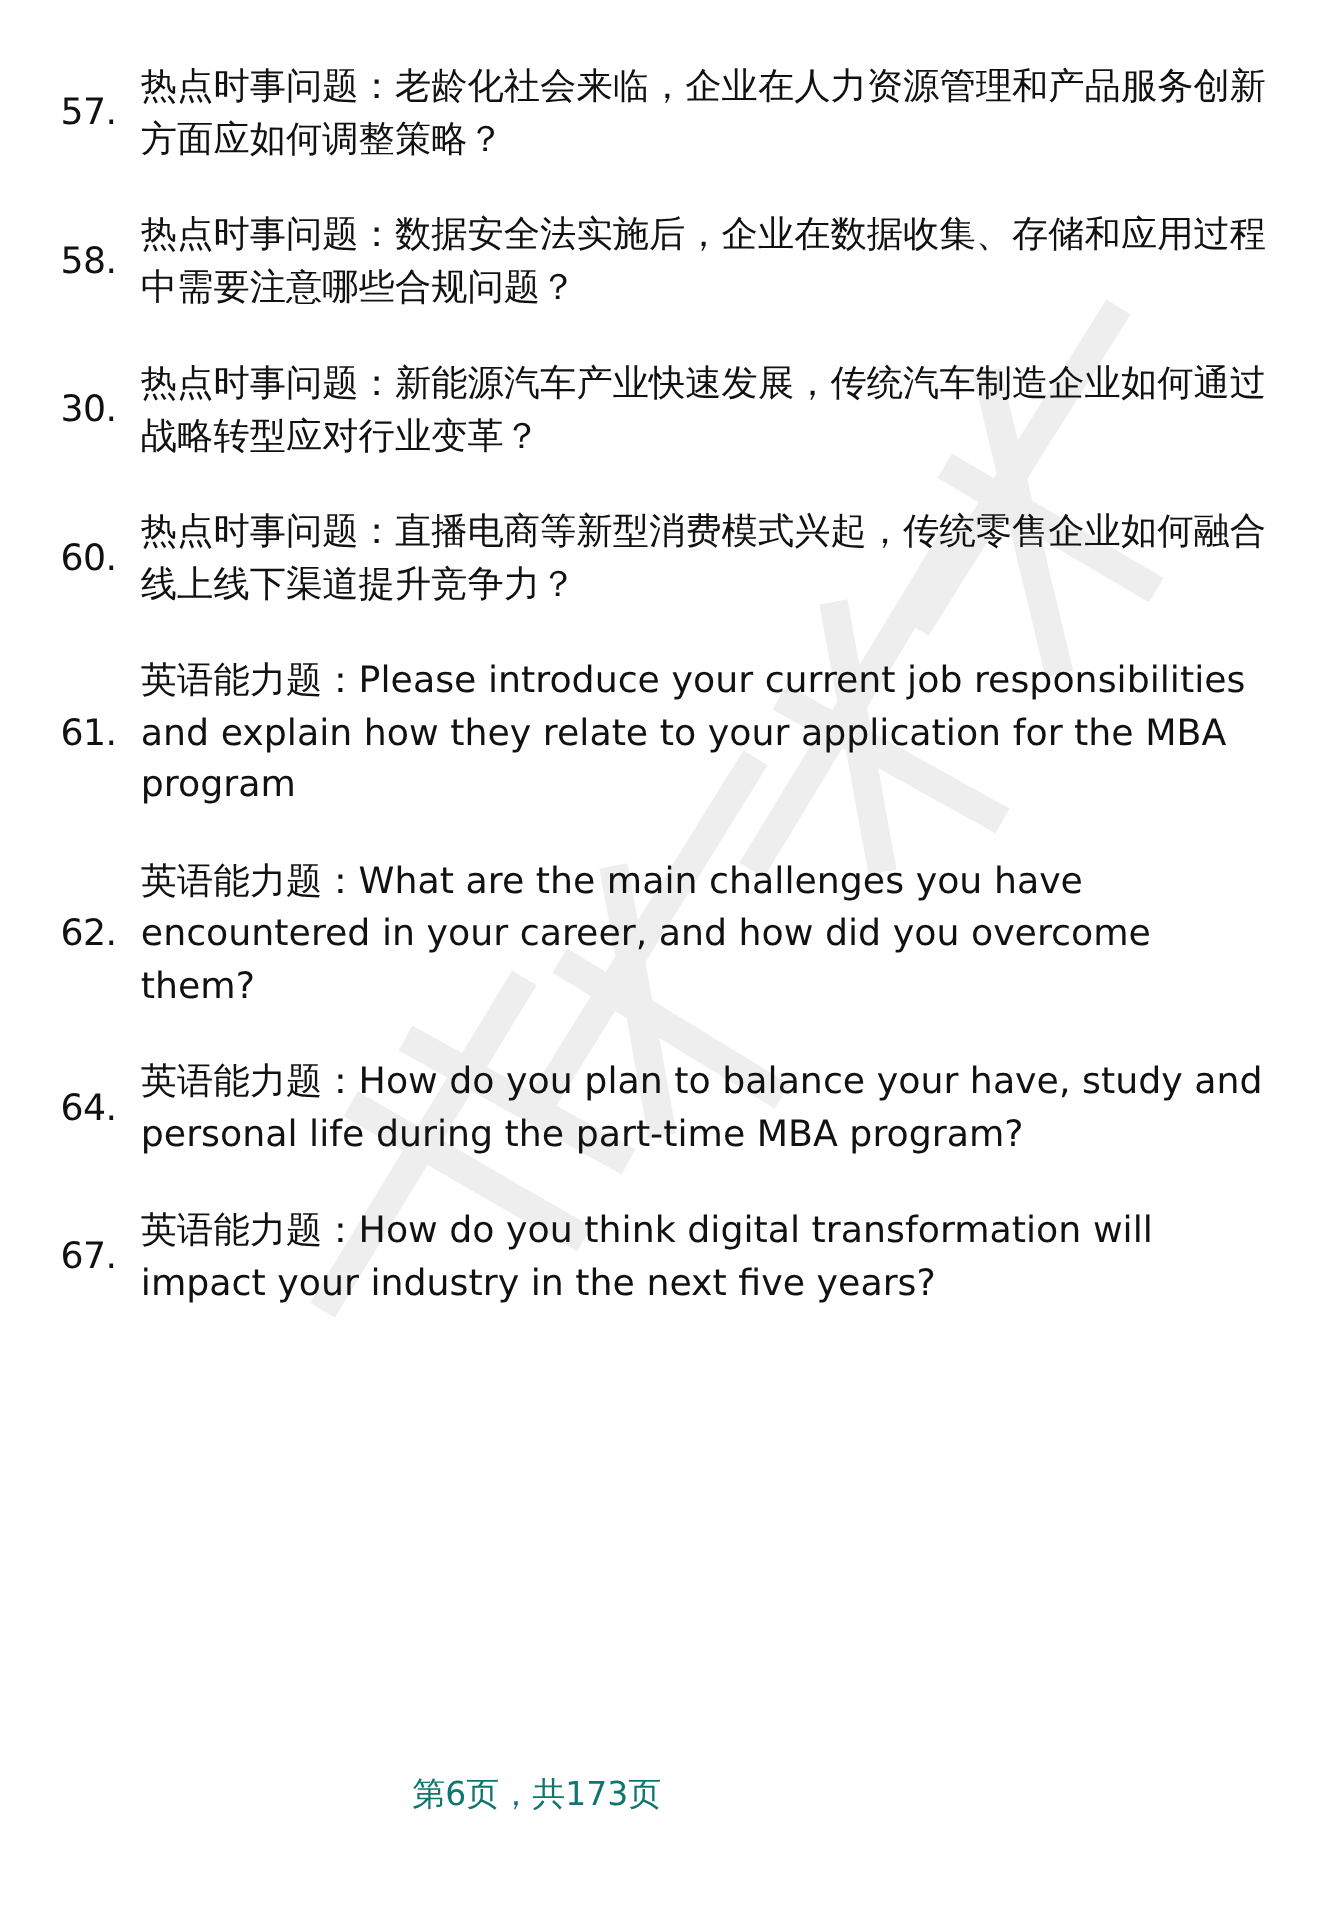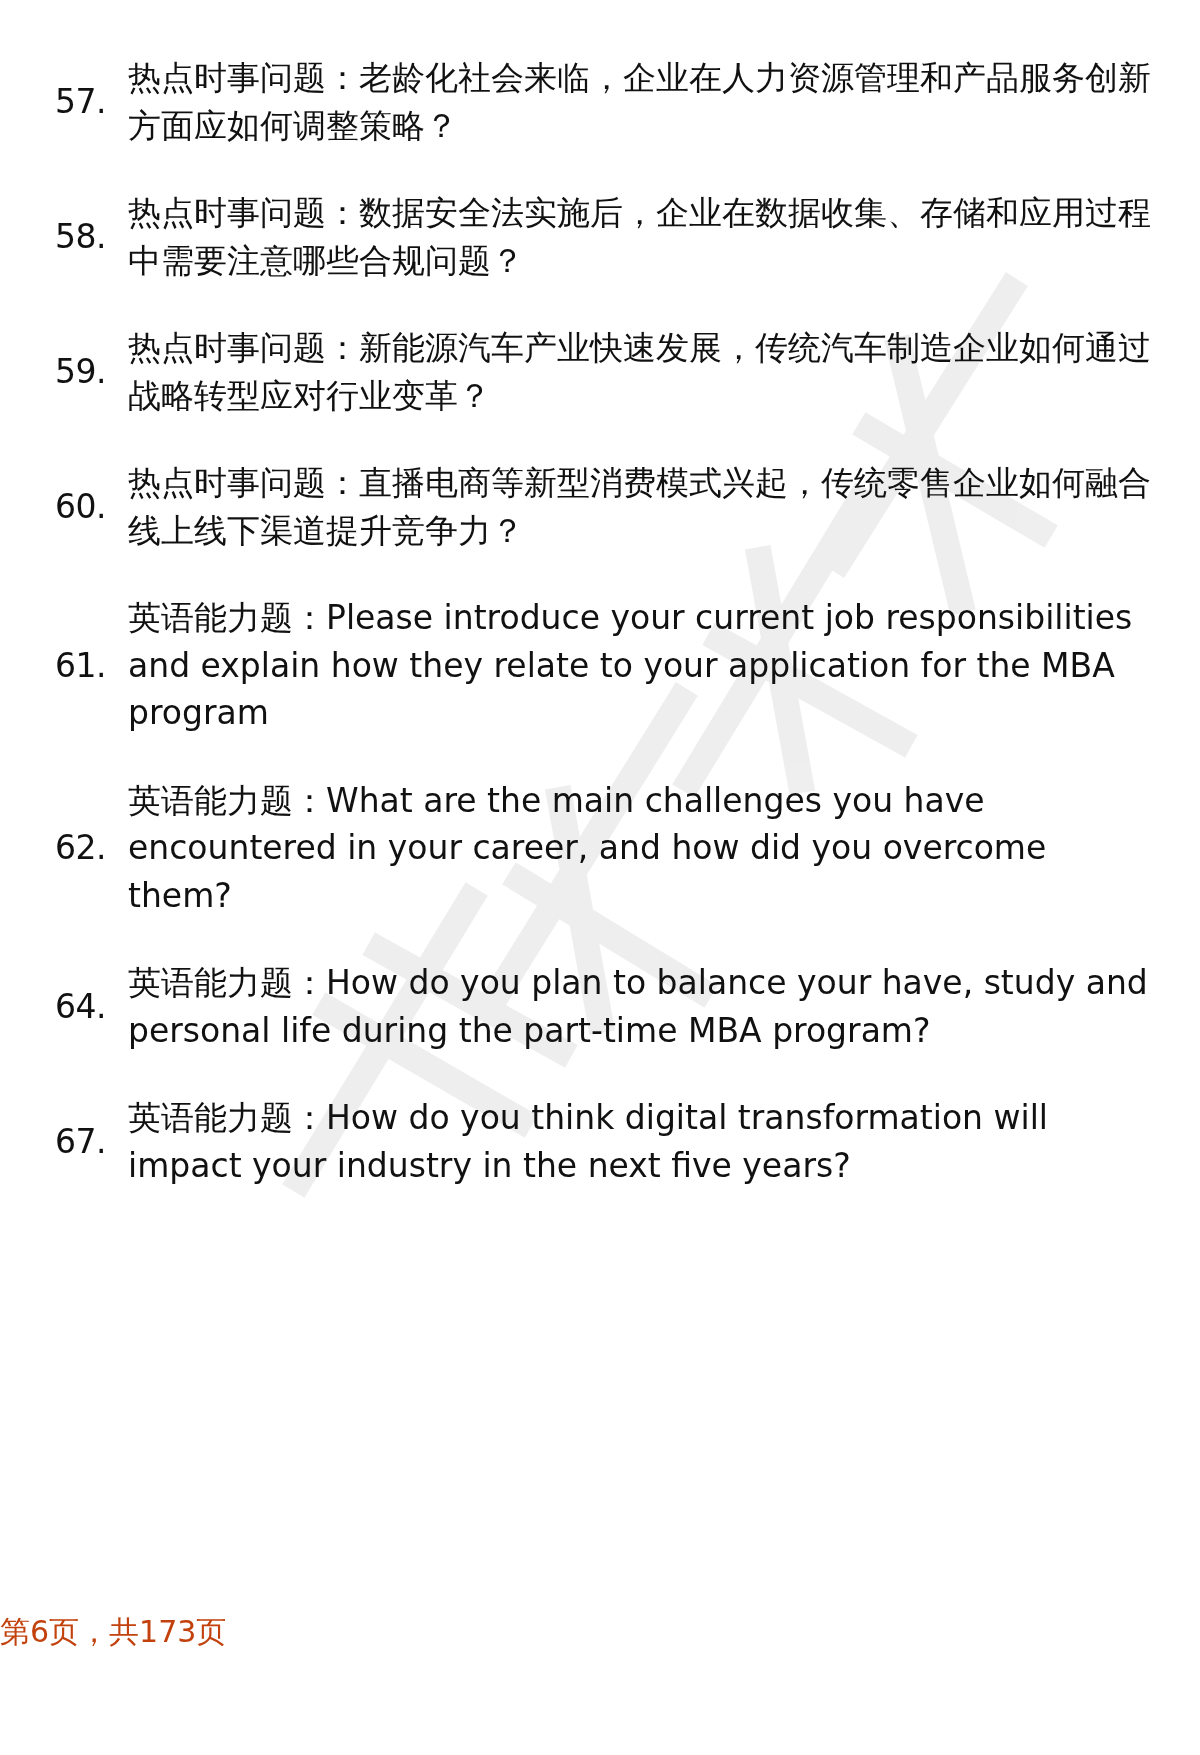--- a/index.html
+++ b/index.html
@@ -54,23 +54,24 @@
     flex: 1 1 auto;
     width: 1020px;
     word-break: normal;
     overflow-wrap: break-word;
   }
   .footer {
     position: absolute;
     left: 0;
     top: 1612px;
     width: 976px;
+    text-align: center;
     font-size: 30px;
     line-height: 40px;
-    color: #c2410c;
+    color: #0f766e;
   }
 </style>
 </head>
 <body>
 
 <svg class="watermark" viewBox="0 0 1200 1755" xmlns="http://www.w3.org/2000/svg">
   <g stroke="#ededed" stroke-width="26" fill="none" stroke-linecap="square" opacity="0.9">
 
     <path d="M300 1180 L470 900 M330 1010 L520 1120 M380 950 L560 1050"></path>
     <path d="M500 990 L680 700 M520 880 L700 990 M560 800 L600 1020"></path>
@@ -83,21 +84,21 @@
   <ol class="qlist">
     <li class="qitem">
       <span class="qnum">57.</span>
       <span class="qbody"><span>热点时事问题：</span><span>老龄化社会来临，企业在人力资源管理和产品服务创新方面应如何调整策略？</span></span>
     </li>
     <li class="qitem">
       <span class="qnum">58.</span>
       <span class="qbody"><span>热点时事问题：</span><span>数据安全法实施后，企业在数据收集、存储和应用过程中需要注意哪些合规问题？</span></span>
     </li>
     <li class="qitem">
-      <span class="qnum">59.</span>
+      <span class="qnum">30.</span>
       <span class="qbody"><span>热点时事问题：</span><span>新能源汽车产业快速发展，传统汽车制造企业如何通过战略转型应对行业变革？</span></span>
     </li>
     <li class="qitem">
       <span class="qnum">60.</span>
       <span class="qbody"><span>热点时事问题：</span><span>直播电商等新型消费模式兴起，传统零售企业如何融合线上线下渠道提升竞争力？</span></span>
     </li>
     <li class="qitem">
       <span class="qnum">61.</span>
       <span class="qbody"><span>英语能力题：</span><span>Please introduce your current job responsibilities and explain how they relate to your application for the MBA program</span></span>
     </li>

